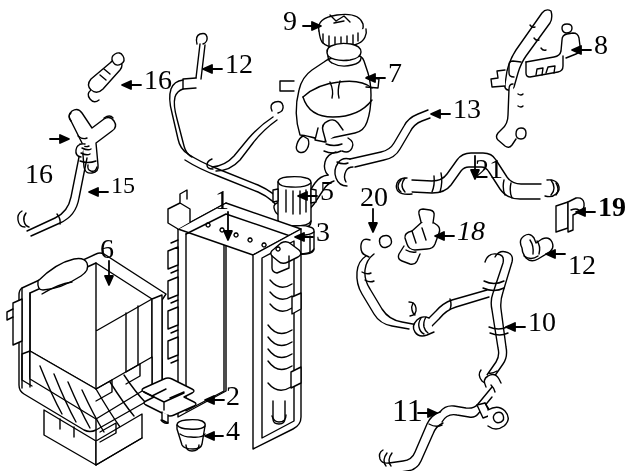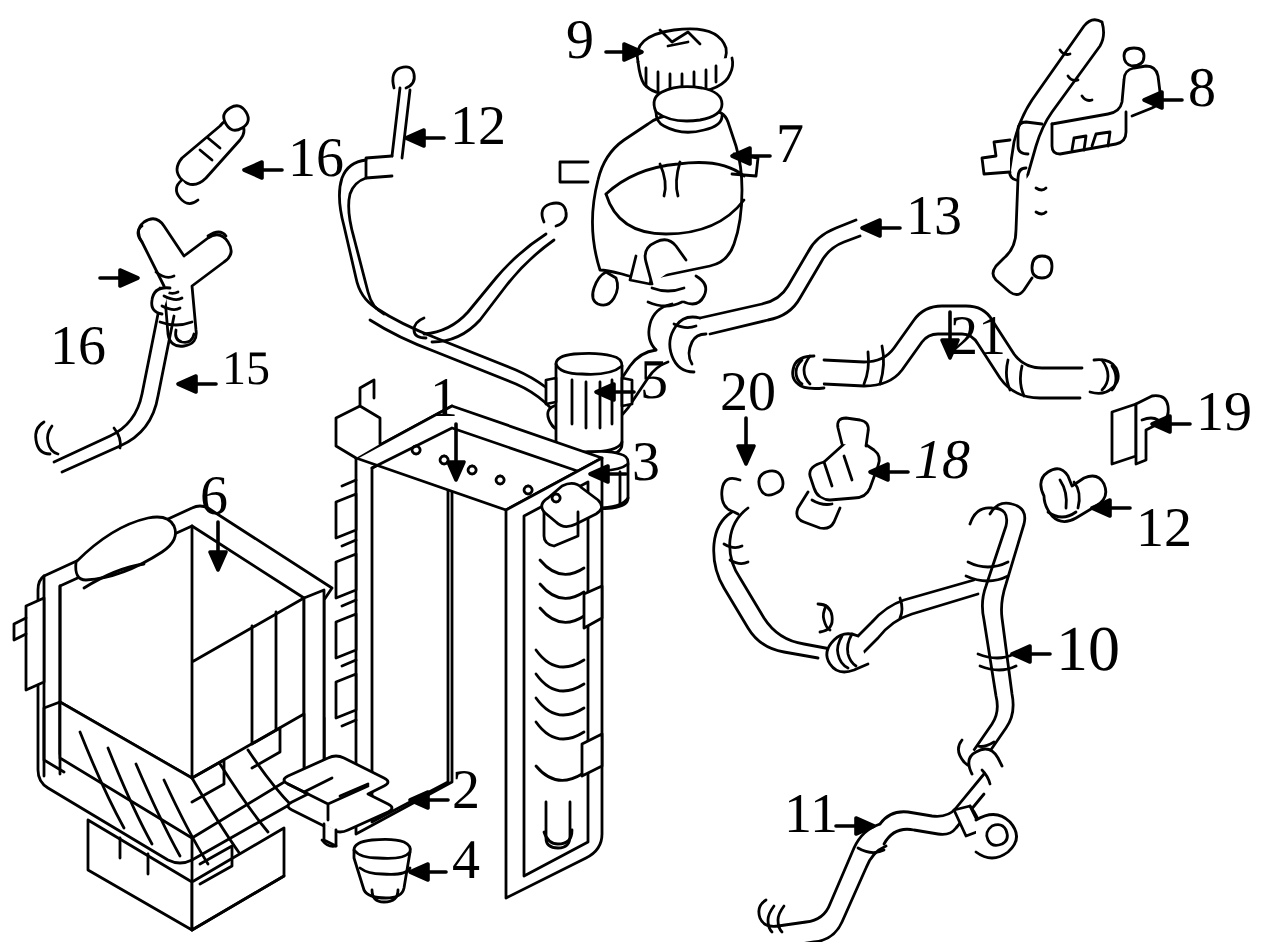--- a/index.html
+++ b/index.html
@@ -363,26 +363,26 @@
 
   <div class="lbl" style="left:215px;top:186px;font-size:28px;">1</div>
   <div class="lbl" style="left:226px;top:382px;font-size:28px;">2</div>
   <div class="lbl" style="left:316px;top:218px;font-size:28px;">3</div>
   <div class="lbl" style="left:226px;top:417px;font-size:28px;">4</div>
   <div class="lbl" style="left:320px;top:177px;font-size:28px;">5</div>
   <div class="lbl" style="left:100px;top:235px;font-size:28px;">6</div>
   <div class="lbl" style="left:388px;top:59px;font-size:28px;">7</div>
   <div class="lbl" style="left:594px;top:31px;font-size:28px;">8</div>
   <div class="lbl" style="left:283px;top:7px;font-size:28px;">9</div>
-  <div class="lbl" style="left:528px;top:308px;font-size:32px;">10</div>
-  <div class="lbl" style="left:392px;top:394px;font-size:28px;">11</div>
+  <div class="lbl" style="left:528px;top:308px;font-size:28px;">10</div>
+  <div class="lbl" style="left:392px;top:394px;font-size:32px;">11</div>
   <div class="lbl" style="left:568px;top:251px;font-size:28px;">12</div>
   <div class="lbl" style="left:453px;top:95px;font-size:28px;">13</div>
   <div class="lbl" style="left:144px;top:66px;font-size:28px;">16</div>
   <div class="lbl" style="left:111px;top:173px;font-size:24px;">15</div>
   <div class="lbl" style="left:25px;top:120px;font-size:28px;margin-top:40px;">16</div>
   <div class="lbl" style="left:225px;top:50px;font-size:28px;">12</div>
   <div class="lbl" style="left:457px;top:217px;font-size:28px;font-style:italic;">18</div>
-  <div class="lbl" style="left:598px;top:193px;font-size:28px;">19</div>
+  <div class="lbl" style="left:598px;top:193px;font-size:28px;font-weight:bold;">19</div>
   <div class="lbl" style="left:360px;top:183px;font-size:28px;">20</div>
   <div class="lbl" style="left:475px;top:130px;font-size:28px;margin-top:25px;">21</div>
 
 </div>
 
 </body></html>

